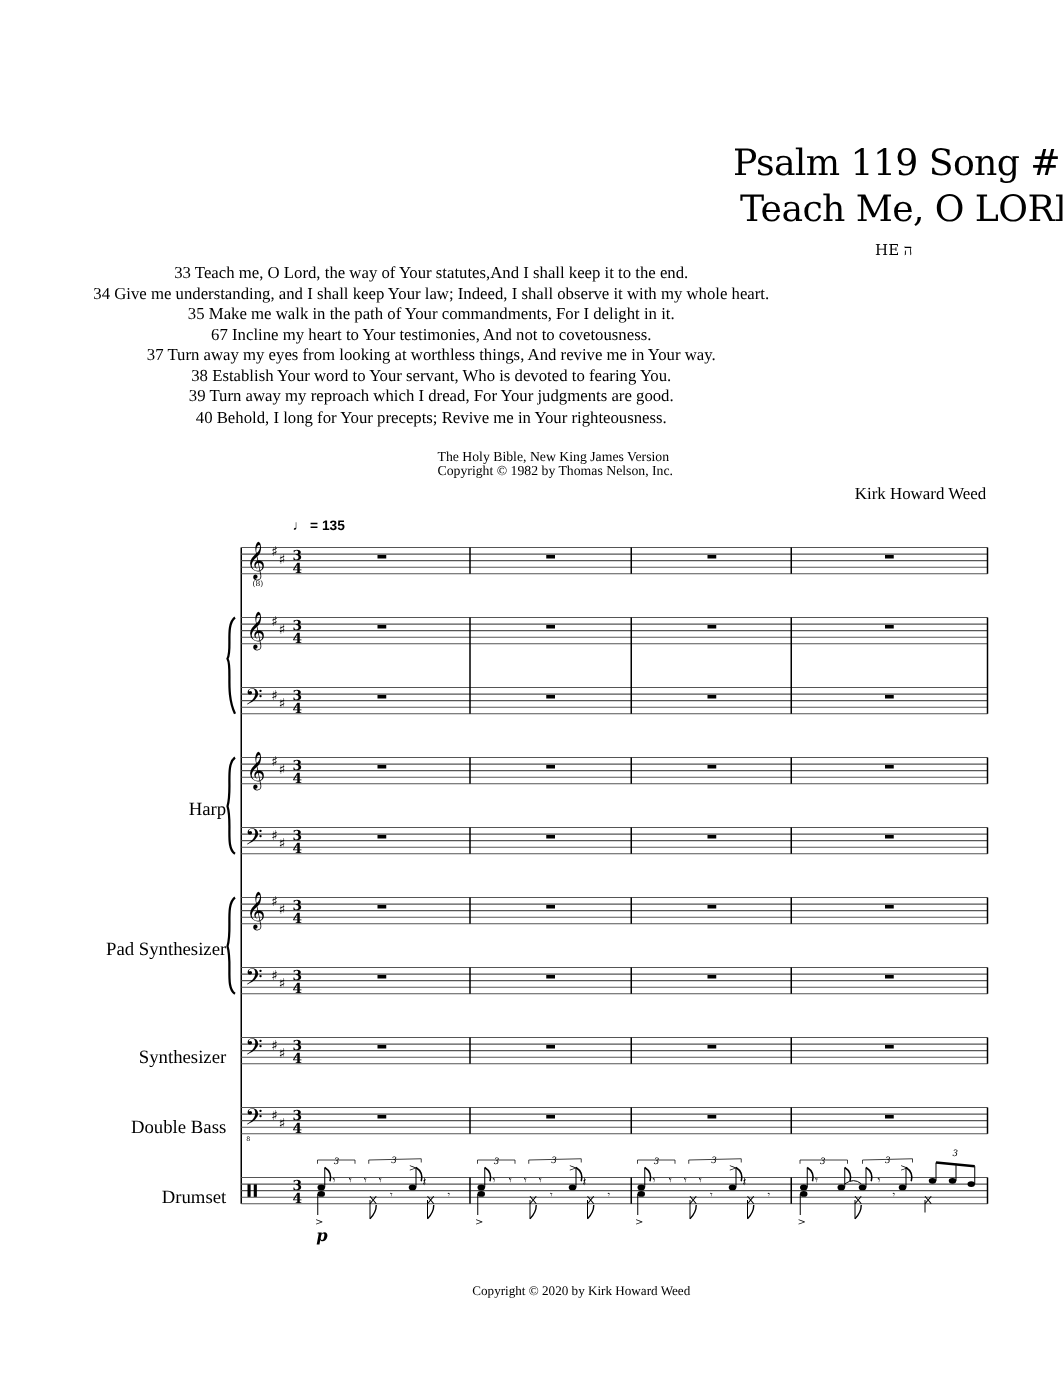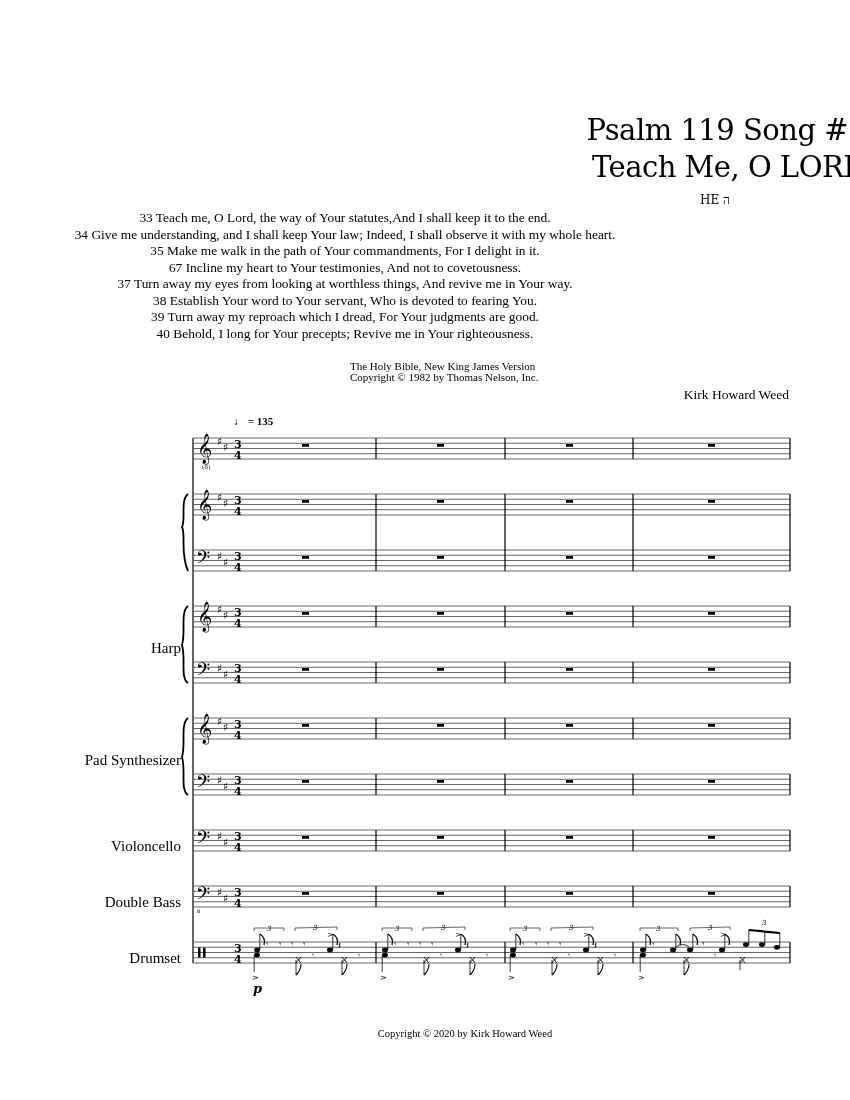--- a/index.html
+++ b/index.html
@@ -6,21 +6,21 @@
     body { width: 850px; height: 1100px; position: relative; overflow: hidden; font-family: "DejaVu Serif", serif; color: #000; }
     .page { position: absolute; left: 0; top: 0; width: 850px; height: 1100px; }
     .title { position: absolute; left: 16px; width: 850px; text-align: right; font-family: "DejaVu Serif", serif; font-size: 29px; line-height: 34px; letter-spacing: -0.5px; }
     .title.l1 { top: 113px; }
     .title.l2 { top: 150px; }
     .he { position: absolute; left: 0; width: 730px; top: 193px; text-align: right; font-size: 12px; }
     .verses { position: absolute; left: 0; width: 690px; top: 210px; text-align: center; font-family: "Liberation Serif", serif; font-size: 13.4px; line-height: 16.5px; }
     .verses div { white-space: nowrap; }
     .bible { position: absolute; left: 350px; top: 361px; font-family: "Liberation Serif", serif; font-size: 11px; line-height: 10.5px; white-space: nowrap; }
     .composer { position: absolute; right: 61px; top: 387px; font-family: "Liberation Serif", serif; font-size: 13.5px; white-space: nowrap; }
-    .tempo { position: absolute; left: 234px; top: 415px; font-family: Liberation Serif, serif; font-weight: bold; font-size: 11px; white-space: nowrap; }
+    .tempo { position: absolute; left: 234px; top: 415px; font-family: Liberation Sans, sans-serif; font-weight: bold; font-size: 11px; white-space: nowrap; }
     .label { position: absolute; right: 669px; font-family: "Liberation Serif", serif; font-size: 15px; white-space: nowrap; text-align: right; }
     .footer { position: absolute; left: 0; width: 850px; top: 1028px; text-align: center; font-family: "Liberation Serif", serif; font-size: 10.5px; padding-left: 40px; }
     svg.score { position: absolute; left: 0; top: 0; }
   </style>
 </head>
 <body>
 
 <div class="page">
 
   <div class="title l1">Psalm 119 Song #5</div>
@@ -45,21 +45,21 @@
 
   <div class="composer">Kirk Howard Weed</div>
 
   <div class="tempo">
     <span>♩</span>
     <span>= 135</span>
   </div>
 
   <div class="label" style="top:640px;">Harp</div>
   <div class="label" style="top:752px;">Pad Synthesizer</div>
-  <div class="label" style="top:838px;">Violoncello</div>
+  <div class="label" style="top:838px;">Synthesizer</div>
   <div class="label" style="top:894px;">Double Bass</div>
   <div class="label" style="top:950px;">Drumset</div>
 
   <svg class="score" width="850" height="1100" viewBox="0 0 850 1100">
     <defs>
       <g id="staff5">
         <line x1="193" y1="0" x2="790" y2="0" stroke="#555" stroke-width="0.9"></line>
         <line x1="193" y1="5.25" x2="790" y2="5.25" stroke="#555" stroke-width="0.9"></line>
         <line x1="193" y1="10.5" x2="790" y2="10.5" stroke="#555" stroke-width="0.9"></line>
         <line x1="193" y1="15.75" x2="790" y2="15.75" stroke="#555" stroke-width="0.9"></line>

